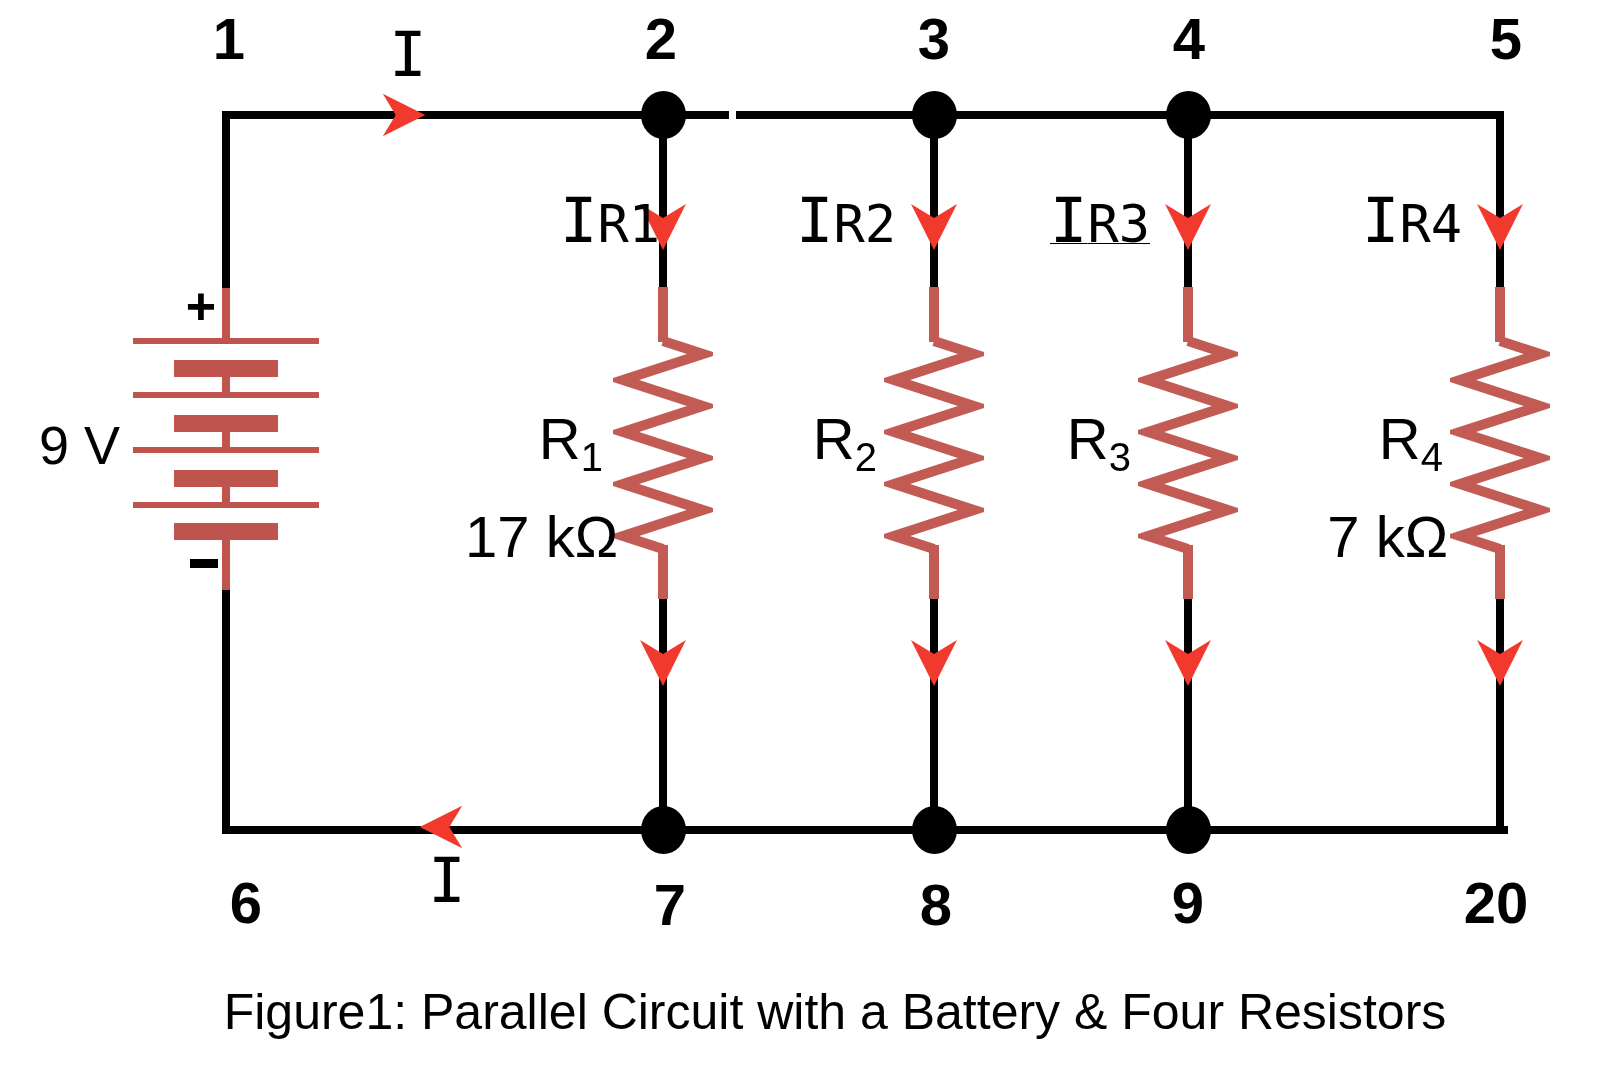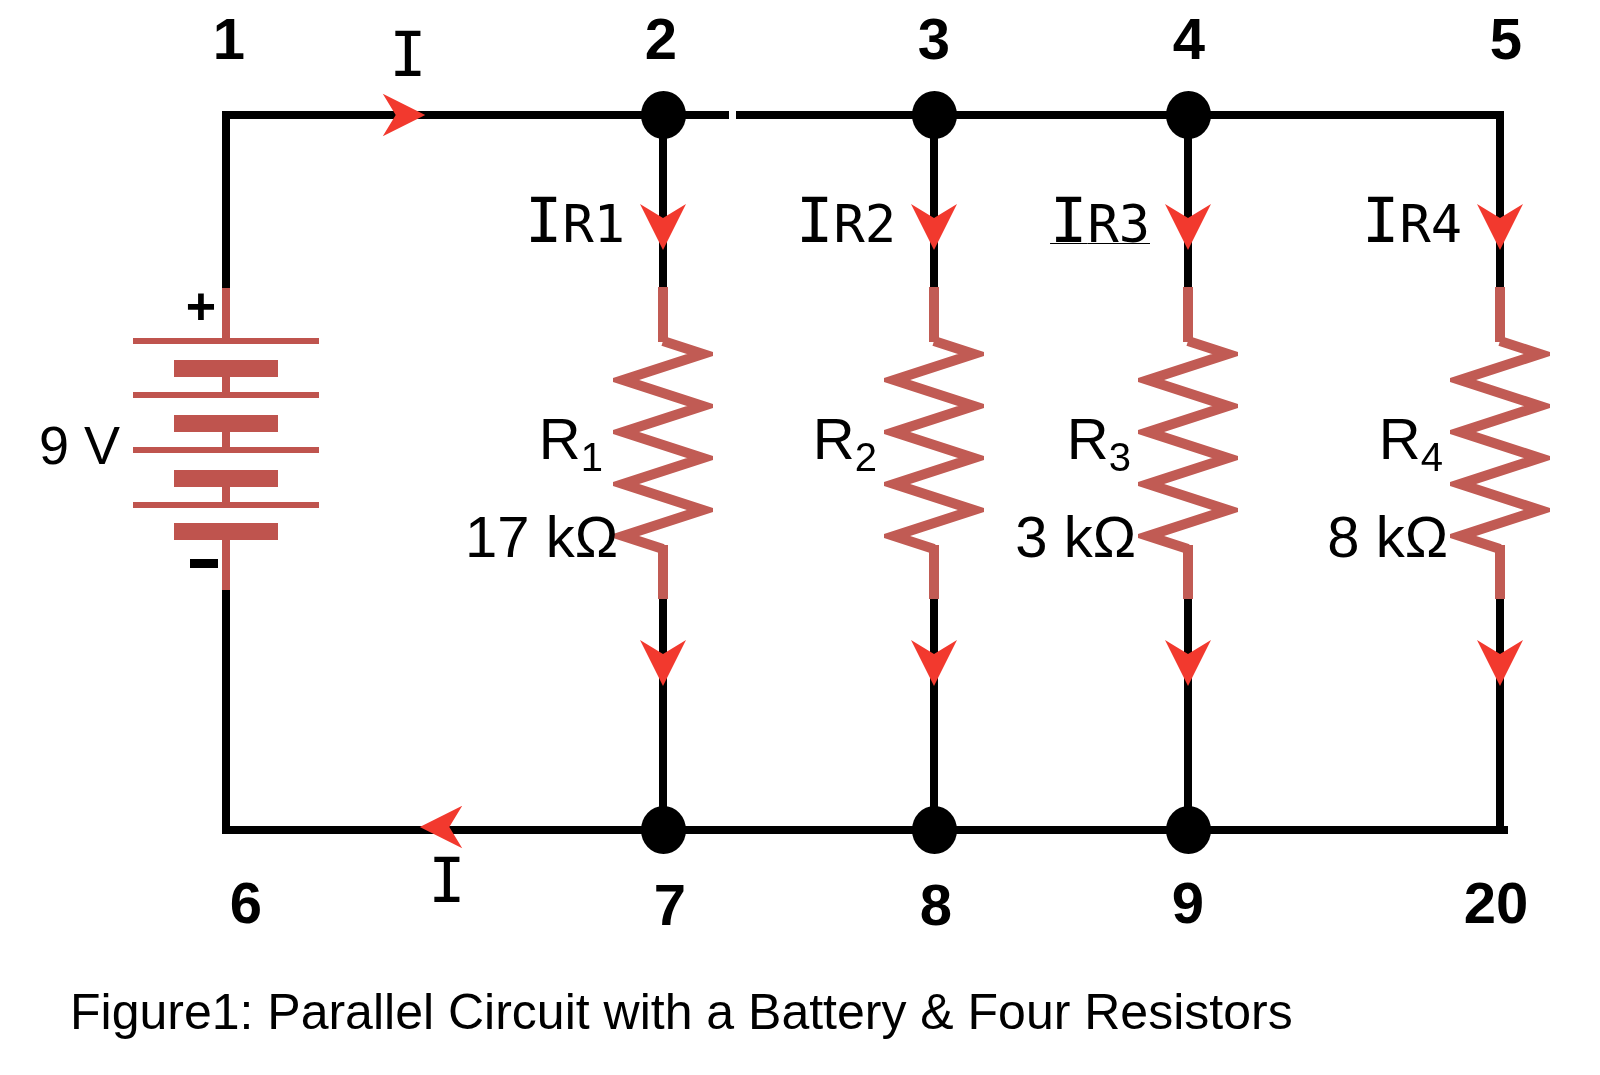--- a/index.html
+++ b/index.html
@@ -30,21 +30,21 @@
   .r-name .r-sub{font-size:40px;position:relative;top:12px;}
   .r-value{
     position:absolute;font-size:58px;line-height:1;white-space:nowrap;text-align:right;
   }
   .volt-label{position:absolute;font-size:54px;line-height:1;text-align:right;white-space:nowrap;}
   .plus-label{
     position:absolute;font-size:52px;font-weight:bold;line-height:1;transform:translateX(-50%);
   }
   .minus-bar{position:absolute;background:#000;}
   .caption{
-    position:absolute;left:0;right:0;text-align:left;font-size:50px;line-height:1.1;
+    position:absolute;left:0;right:0;text-align:center;font-size:50px;line-height:1.1;
     padding-left:70px;white-space:nowrap;
   }
   svg{position:absolute;display:block;}
 </style>
 </head>
 <body>
 
 <div id="canvas">
 
   <div class="wire" style="left:222px;top:111px;width:1282px;height:8px;"></div>
@@ -152,21 +152,21 @@
   <div class="node-label" style="left:1506px;top:10px;">5</div>
   <div class="node-label" style="left:246px;top:874px;">6</div>
   <div class="node-label" style="left:670px;top:876px;">7</div>
   <div class="node-label" style="left:936px;top:876px;">8</div>
   <div class="node-label" style="left:1188px;top:874px;">9</div>
   <div class="node-label" style="left:1496px;top:874px;">20</div>
 
   <div class="i-label" style="left:408px;top:24px;">I</div>
   <div class="i-label" style="left:447px;top:850px;">I</div>
 
-  <div class="ir-label" style="right:975px;top:190px;text-align:center;">
+  <div class="ir-label" style="right:940px;top:190px;text-align:center;">
     <span class="ir-i">I</span><span class="ir-sub">R1</span>
   </div>
   <div class="ir-label" style="right:704px;top:190px;">
     <span class="ir-i">I</span><span class="ir-sub">R2</span>
   </div>
   <div class="ir-label" style="right:450px;top:190px;text-decoration:underline;">
     <span class="ir-i">I</span><span class="ir-sub">R3</span>
   </div>
   <div class="ir-label" style="right:138px;top:190px;">
     <span class="ir-i">I</span><span class="ir-sub">R4</span>
@@ -179,18 +179,17 @@
     <span>R</span><span class="r-sub">2</span>
   </div>
   <div class="r-name" style="right:469px;top:410px;">
     <span>R</span><span class="r-sub">3</span>
   </div>
   <div class="r-name" style="right:157px;top:410px;">
     <span>R</span><span class="r-sub">4</span>
   </div>
 
   <div class="r-value" style="right:982px;top:508px;">17 kΩ</div>
-  <div class="r-value" style="right:464px;top:508px;">3 kΩ</div>
-  <div class="r-value" style="right:152px;top:508px;">8 kΩ</div>
+  <div class="r-value" style="right:152px;top:508px;">7 kΩ</div>
 
   <div class="caption" style="top:985px;">Figure1: Parallel Circuit with a Battery &amp; Four Resistors</div>
 
 </div>
 
 </body></html>

